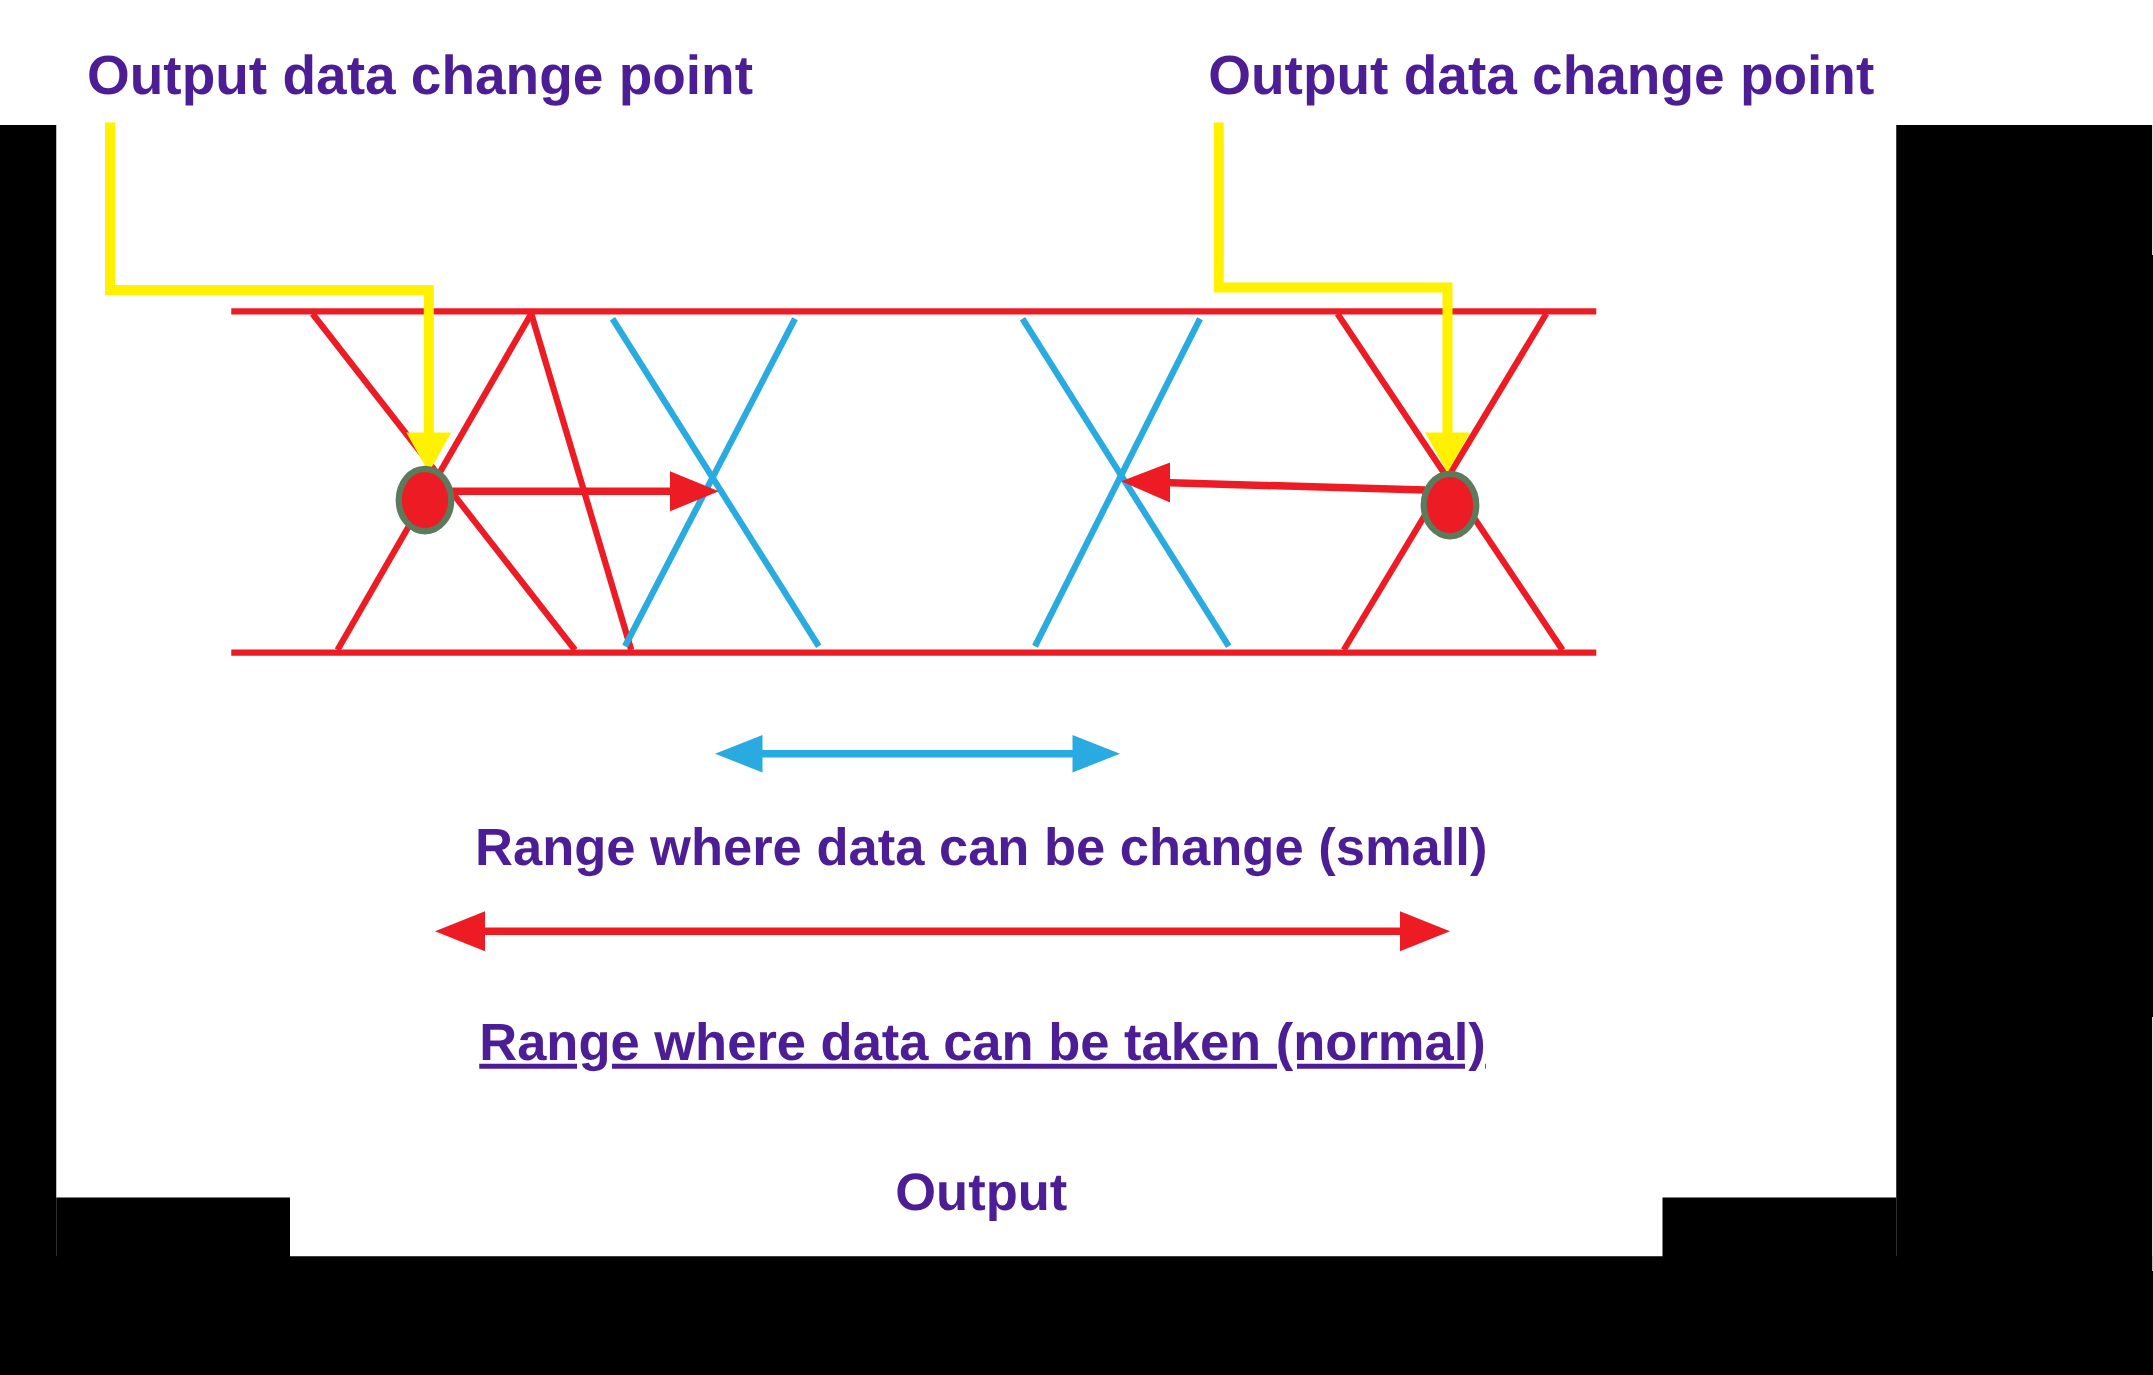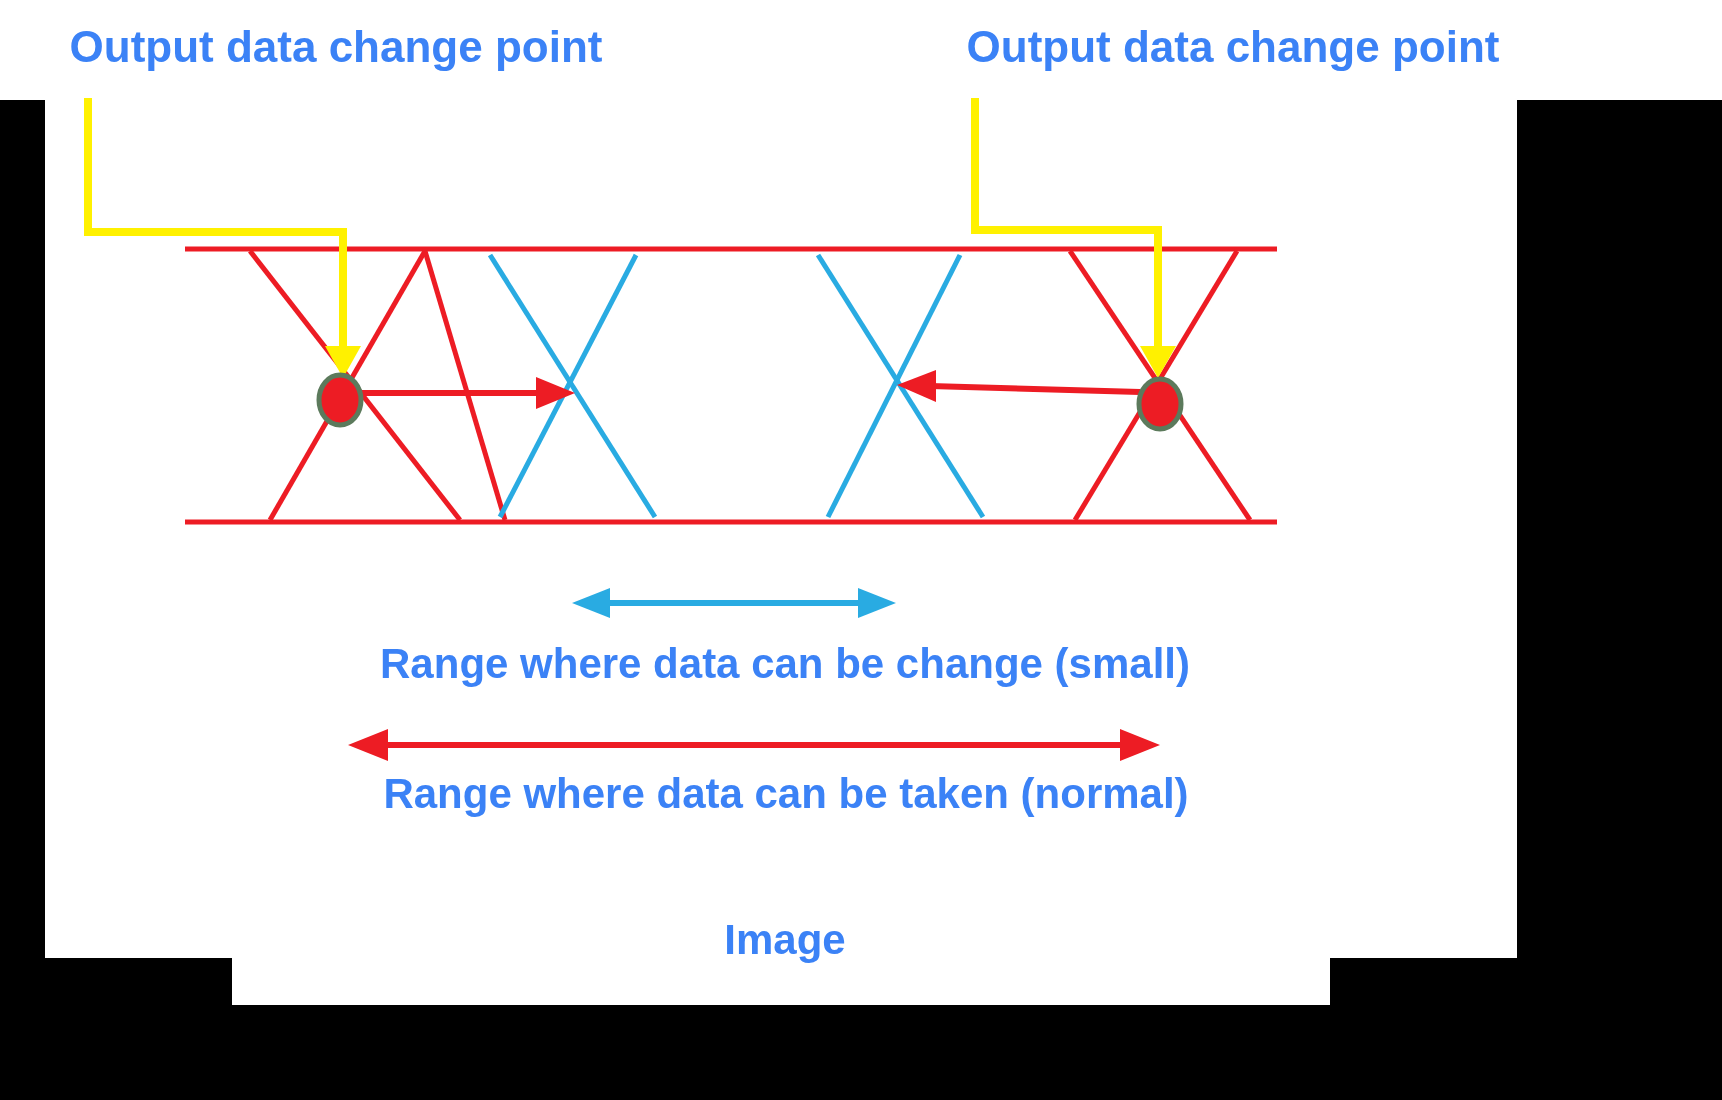--- a/index.html
+++ b/index.html
@@ -17,22 +17,23 @@
   }
   .black-block {
     position: absolute;
     background: var(--frame_black, #000000);
   }
   .txt {
     position: absolute;
     transform: translateX(-50%);
     white-space: nowrap;
     font-weight: 700;
-    color: #3b82f6;
+    color: #4c1d95;
     letter-spacing: 0px;
+    margin-top: 14px;
   }
   .txt-top    { font-size: 44px; top: 22px; }
   .txt-mid    { font-size: 42px; }
   svg { position: absolute; left: 0; top: 0; }
   .red-line    { stroke: var(--signal_red); stroke-width: 5; fill: none; }
   .red-line-th { stroke: var(--signal_red); stroke-width: 6; fill: none; }
   .blue-line   { stroke: var(--signal_blue); stroke-width: 5; fill: none; }
   .blue-line-th{ stroke: var(--signal_blue); stroke-width: 6; fill: none; }
   .yellow-line { stroke: var(--callout_yellow); stroke-width: 8; fill: none; }
   .red-fill    { fill: var(--signal_red); }
@@ -92,17 +93,17 @@
     <polygon class="red-fill" points="348,745 388,729 388,761"></polygon>
     <polygon class="red-fill" points="1160,745 1120,729 1120,761"></polygon>
   </svg>
 
   <div class="txt txt-top" style="left:336px;">Output data change point</div>
 
   <div class="txt txt-top" style="left:1233px;">Output data change point</div>
 
   <div class="txt txt-mid" style="left:785px; top:640px;">Range where data can be change (small)</div>
 
-  <div class="txt txt-mid" style="left:786px; top:770px;">Range where data can be taken (normal)</div>
+  <div class="txt txt-mid" style="left:786px; top:796px;text-decoration:underline;">Range where data can be taken (normal)</div>
 
-  <div class="txt txt-mid" style="left:785px; top:916px;">Image</div>
+  <div class="txt txt-mid" style="left:785px; top:916px;">Output</div>
 
 </div>
 
 </body></html>

